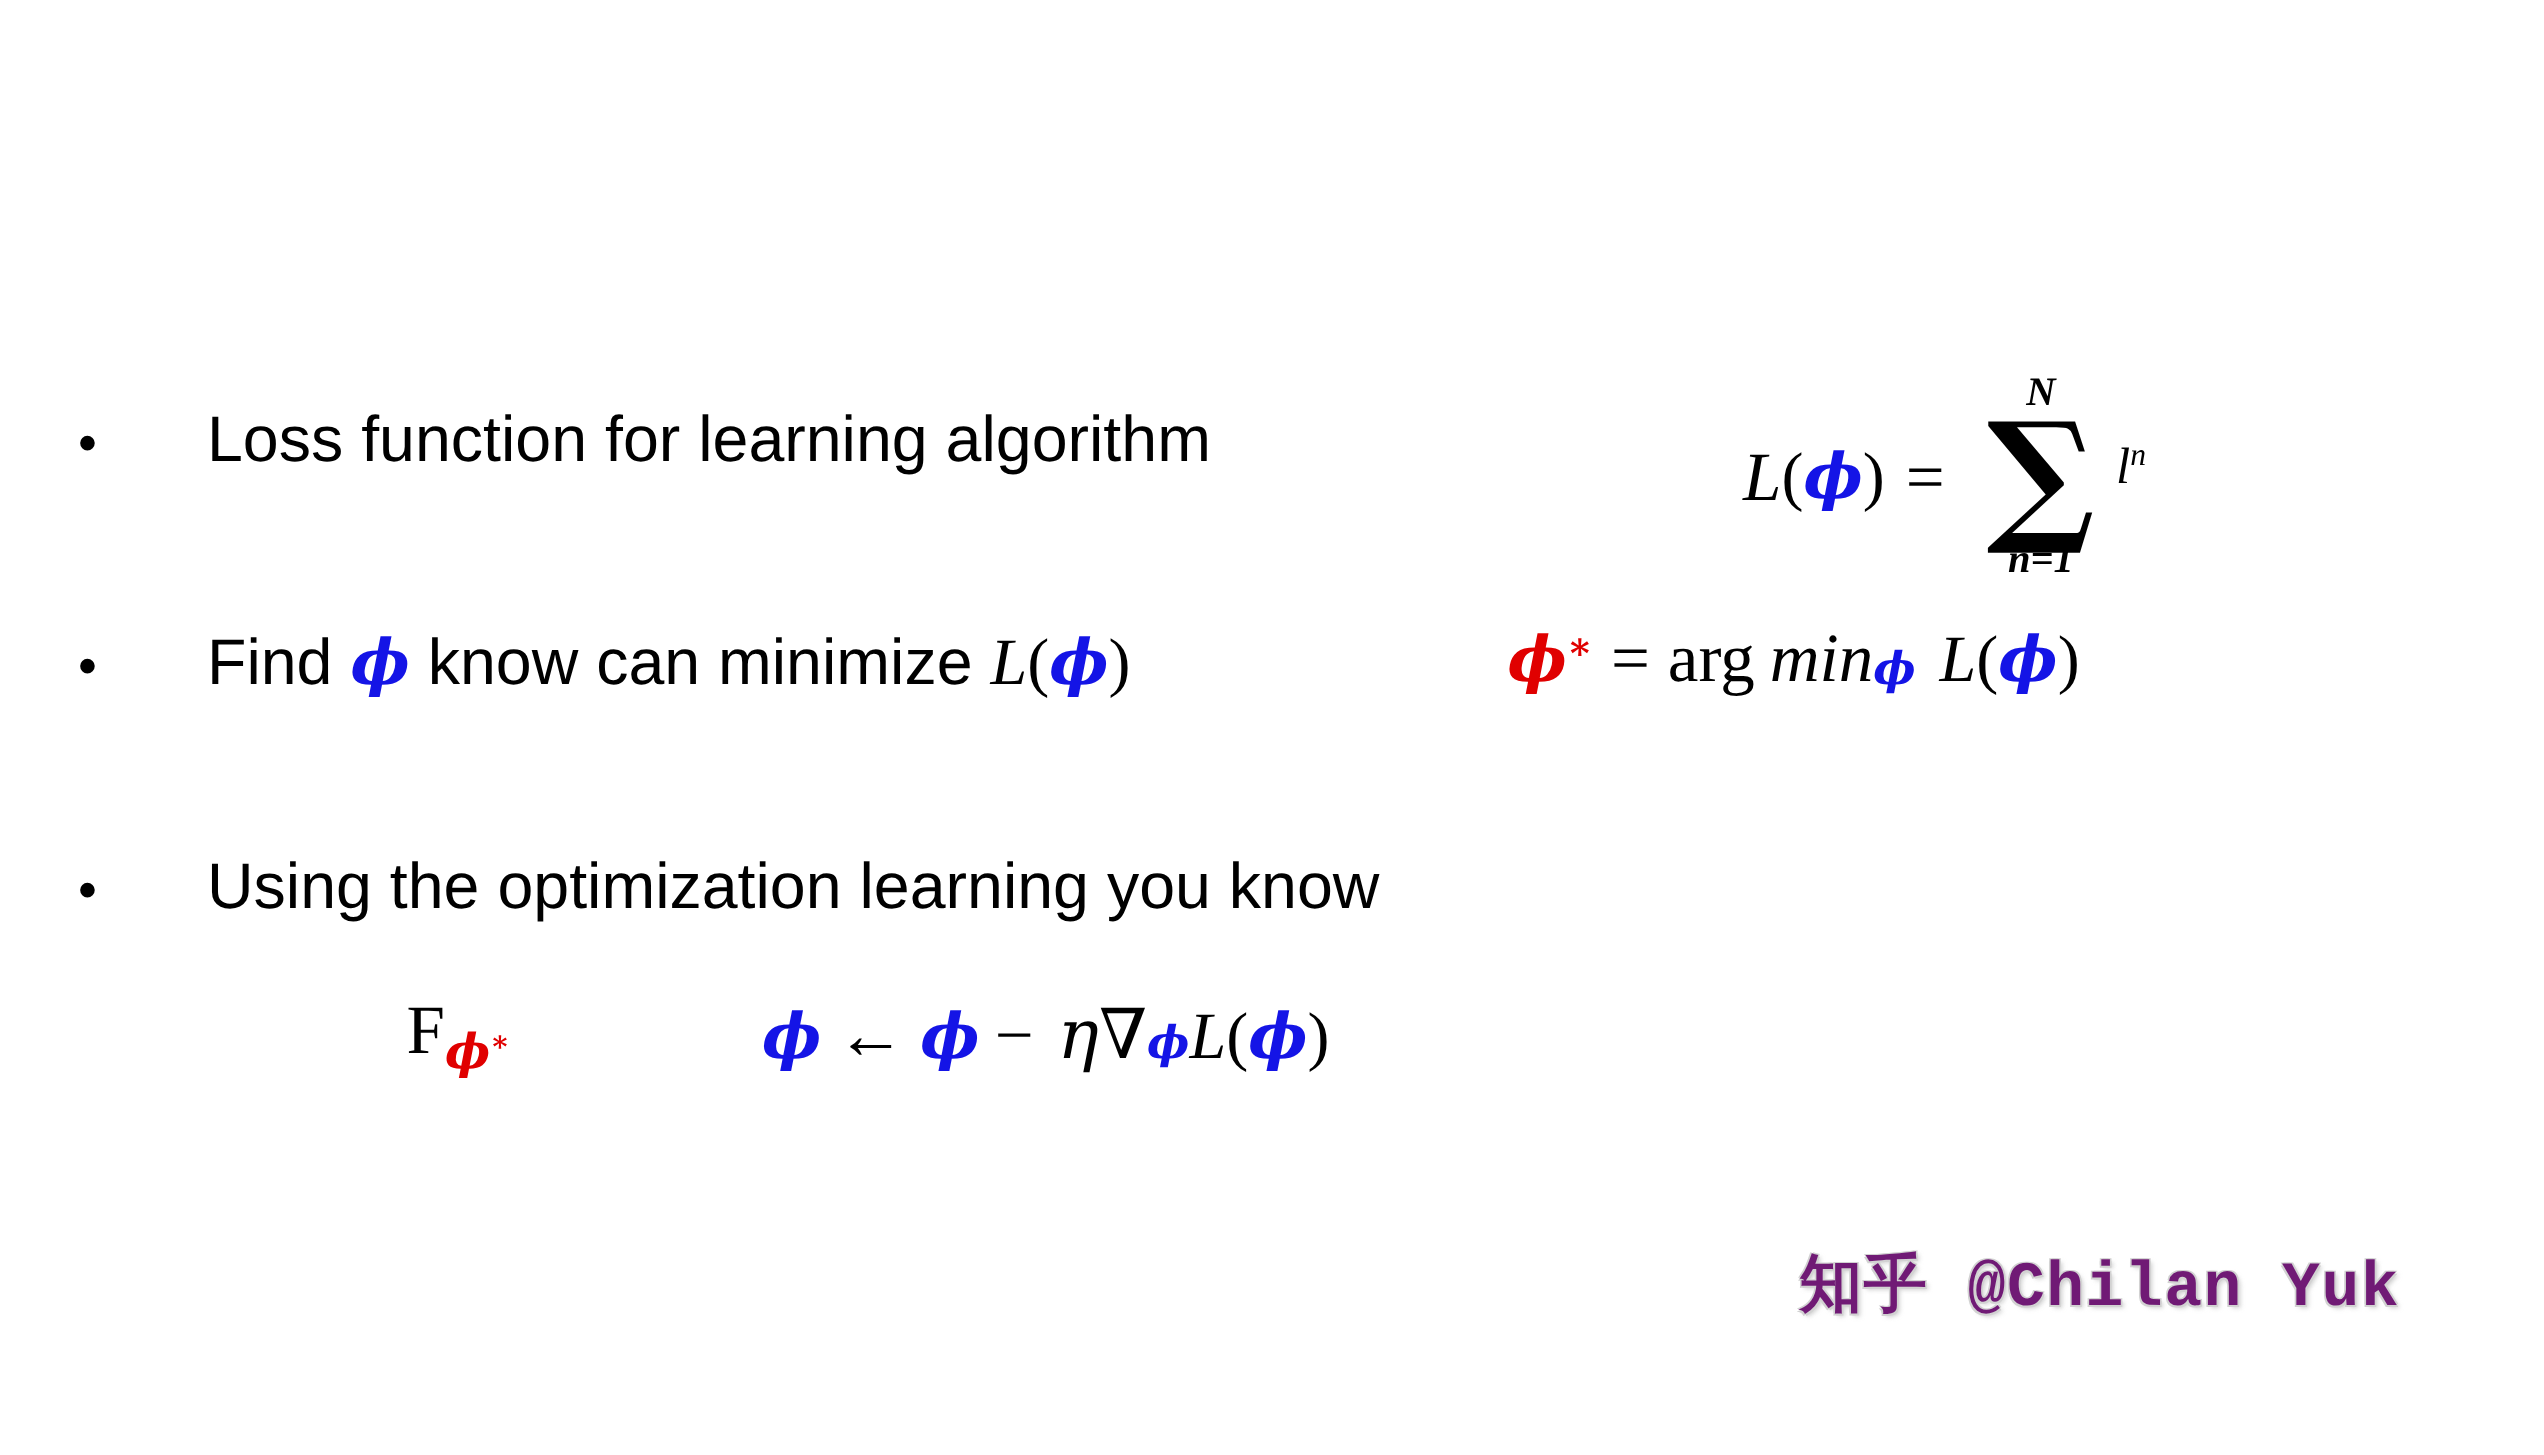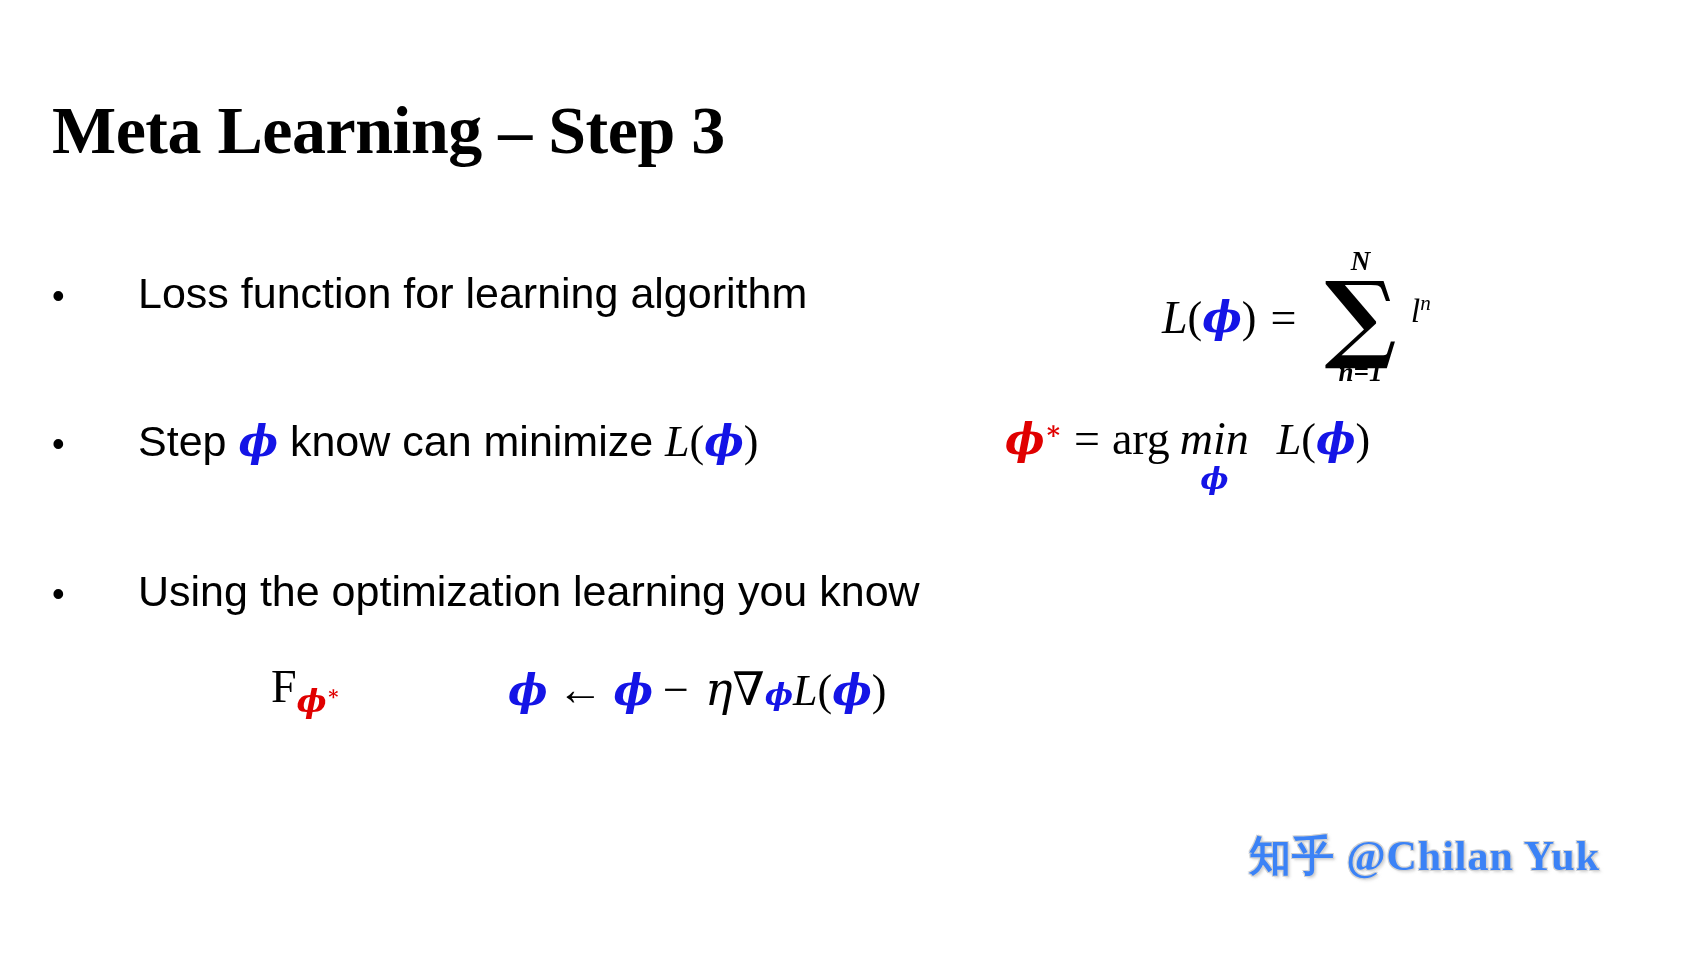--- a/index.html
+++ b/index.html
@@ -133,24 +133,24 @@
     display: flex;
     align-items: baseline;
     font-size: 46px;
   }
   .formula-argmin .eq { margin: 0 12px; font-style: normal; }
   .formula-argmin .arg {
     margin-right: 10px;
   }
   .minstack {
     display: inline-flex;
-    flex-direction: column;
-    align-items: center;
+    flex-direction: row;
+    align-items: flex-end;
     line-height: 1;
-    margin-right: 28px;
+    margin-right: 16px;
   }
   .minstack .mintop { font-style: italic; font-size: 46px; }
   .minstack .minbot {
     font-family: "DejaVu Serif", serif;
     font-style: italic;
     font-weight: bold;
     font-size: 30px;
     margin-top: 2px;
   }
   .sup-star {
@@ -203,52 +203,51 @@
     font-weight: bold;
     font-size: 30px;
     vertical-align: sub;
   }
 
   
   .watermark {
     position: absolute;
     right: 96px;
     bottom: 86px;
-    font-family: Liberation Serif, serif;
+    font-family: Liberation Mono, monospace;
     font-size: 42px;
     font-weight: bold;
     letter-spacing: 1px;
-    color: #3b82f6;
+    color: #701a75;
     text-shadow:
       -1px -1px 0 #d2d2d2,
        1px -1px 0 #d2d2d2,
       -1px  1px 0 #d2d2d2,
        1px  1px 0 #d2d2d2,
        2px  2px 3px rgba(170,170,170,0.55);
     white-space: nowrap;
     user-select: none;
     margin-top: 36px;
   }
 </style>
 </head>
 <body>
 
 <div class="slide">
 
-  <div class="slide-title">Meta Learning – Step 3</div>
 
   <div class="bullet bullet-1">
     <span class="dot">•</span>
     <span class="btext">Loss function for learning algorithm</span>
   </div>
 
   <div class="bullet bullet-2">
     <span class="dot">•</span>
     <span class="btext">
-      <span>Step </span><span class="phi blue">ϕ</span><span> know can minimize </span><span class="mi">L</span><span class="mi-up">(</span><span class="phi blue">ϕ</span><span class="mi-up">)</span>
+      <span>Find </span><span class="phi blue">ϕ</span><span> know can minimize </span><span class="mi">L</span><span class="mi-up">(</span><span class="phi blue">ϕ</span><span class="mi-up">)</span>
     </span>
   </div>
 
   <div class="bullet bullet-3">
     <span class="dot">•</span>
     <span class="btext">Using the optimization learning you know</span>
   </div>
 
   <div class="formula formula-sum">
     <span class="lhs">L</span>

